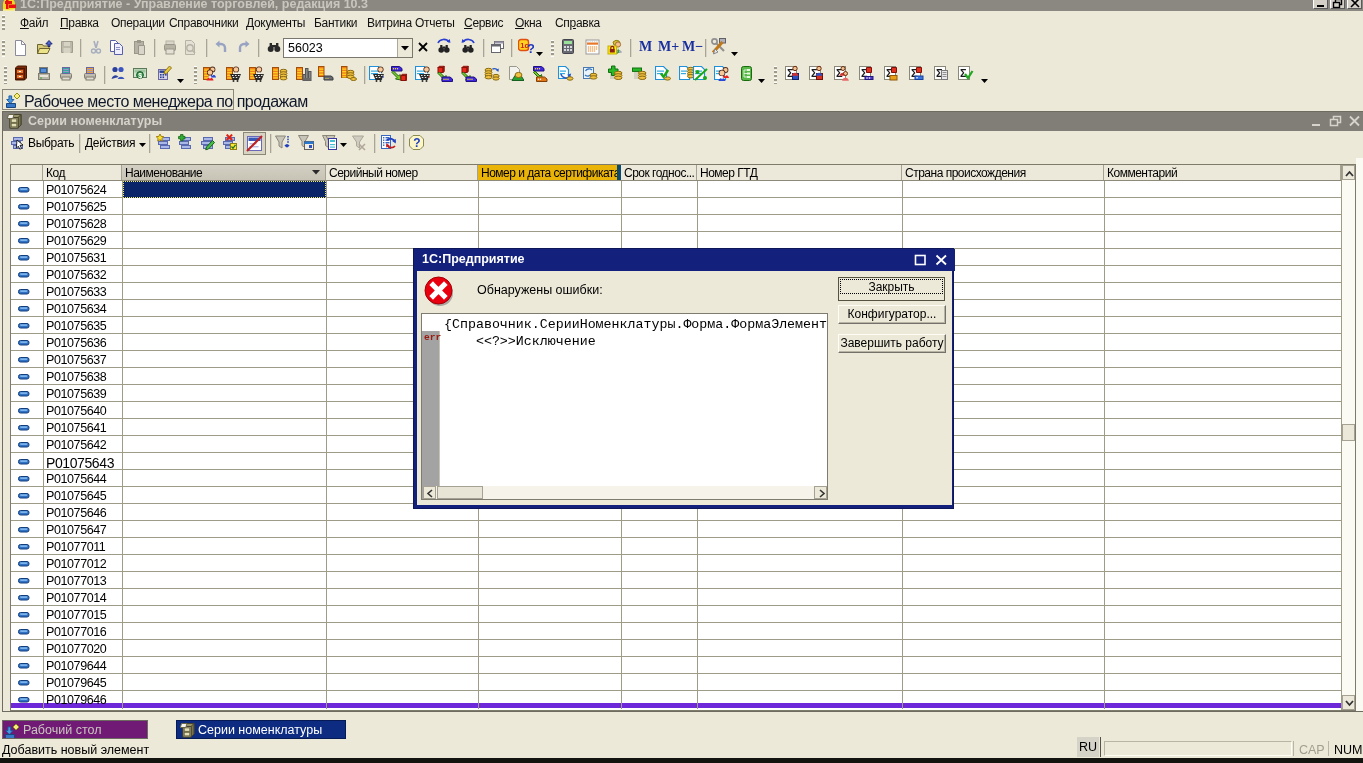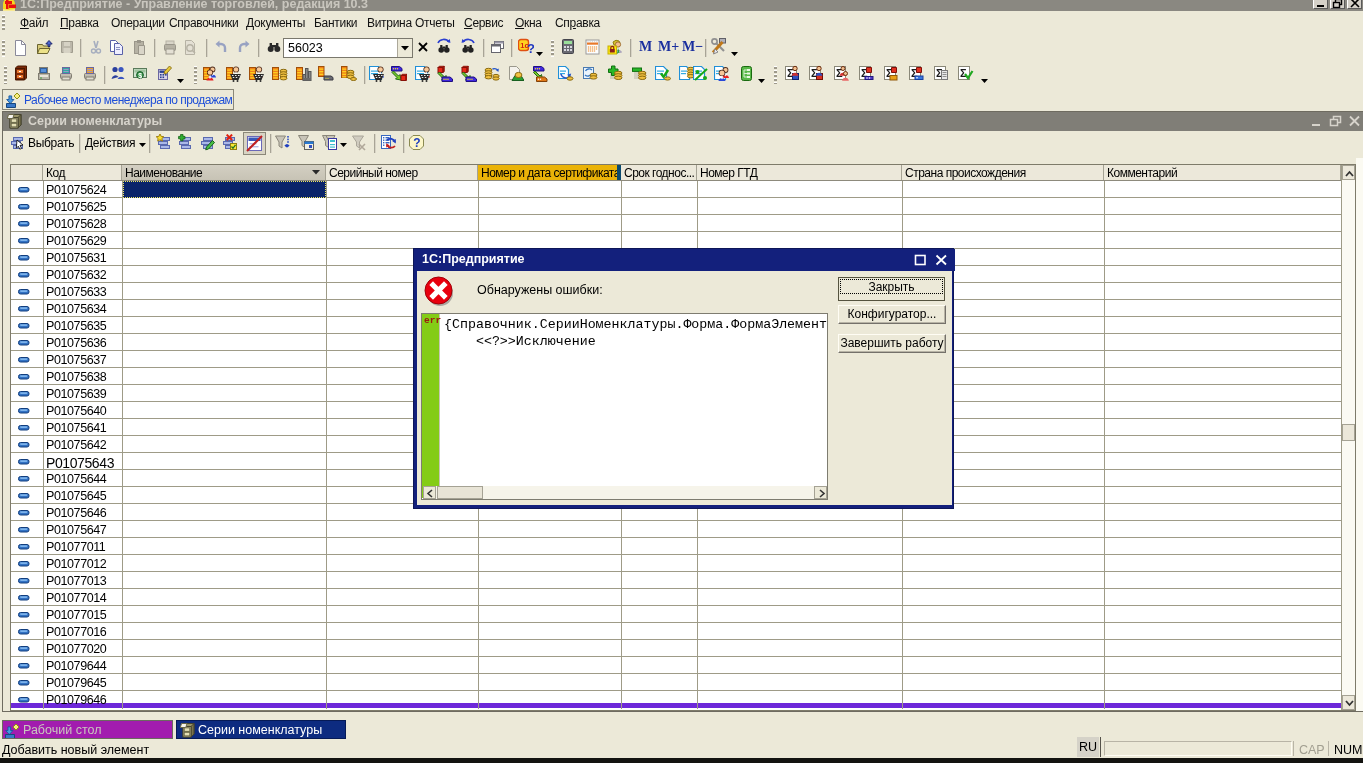--- a/index.html
+++ b/index.html
@@ -595,21 +595,21 @@
       <path d="M0 1 h7 l-3.5 4z" fill="#000"></path>
     </svg>
   </div>
 <div style="position:absolute;left:0;top:89px;width:1363px;height:22px;background:#ece9d8">
     <div style="position:absolute;left:2px;top:0px;width:232px;height:21px;background:#ece9d8;border:1px solid #8a8778">
       <svg style="position:absolute;left:3px;top:2px" width="17" height="17">
         <path d="M5.5 1 v4 h-2.5 l4 4.5 4 -4.5 h-2.5 v-4z" fill="#4898e0" stroke="#1858a0" transform="translate(-2,3) scale(0.9)"></path>
         <path d="M1.5 11.5 h9 v4 h-9z" fill="#3878c8" stroke="#18487e" transform="translate(-1,0)"></path>
         <path d="M11 1 l3 3 -3 3 -3 -3z" fill="#f8ee80" stroke="#909010"></path>
       </svg>
-      <div style="position:absolute;left:21px;top:3px;font-size:12px;letter-spacing:-0.5px;color:#1d4ed8;white-space:nowrap">Рабочее место менеджера по продажам</div>
+      <div style="position:absolute;left:21px;top:3px;font-size:16px;letter-spacing:-0.5px;color:#0f172a;white-space:nowrap">Рабочее место менеджера по продажам</div>
     </div>
   </div>
 <div style="position:absolute;left:2px;top:111px;width:1361px;height:601px;border:1px solid #6e6b60;border-right:none;background:#ece9d8;overflow:hidden">
     <div style="position:absolute;left:0;top:0;width:1360px;height:19px;background:#807e77">
       <svg style="position:absolute;left:4px;top:1px" width="17" height="17">
         <path d="M3 4.5 l3 -3 h8 v10.5 l-3 3 h-8z" fill="#9a9468" stroke="#45432e"></path>
         <path d="M11 15 l3 -3 v-10.5 l-3 3z" fill="#7a744c" stroke="#45432e"></path>
         <rect x="3" y="4.5" width="8" height="10.5" fill="#cfc896" stroke="#45432e"></rect>
         <rect x="4.2" y="5.8" width="5.6" height="3.6" fill="#e4dfb4" stroke="#6a6748"></rect>
         <rect x="4.2" y="10.3" width="5.6" height="3.6" fill="#e4dfb4" stroke="#6a6748"></rect>
@@ -1038,21 +1038,21 @@
         <circle cx="14.5" cy="14.5" r="13.5" fill="#e8000e" stroke="#a00008" stroke-width="1"></circle>
         <path d="M9 9 l11 11 M20 9 l-11 11" stroke="#fff" stroke-width="5.2" stroke-linecap="square"></path>
       </svg>
       <div style="position:absolute;left:60px;top:12px;font-size:12.5px;color:#000">Обнаружены ошибки:</div>
       <div style="position:absolute;left:421px;top:6px;width:107px;height:19px;background:#ece9d8;border:1px solid #55533f;padding:11px">
         <div style="position:absolute;left:1px;top:1px;width:103px;height:15px;border:1px dotted #000;text-align:center;font-size:12px;line-height:15px;white-space:nowrap">Закрыть</div>
       </div>
       <div style="position:absolute;left:421px;top:34px;width:108px;height:19px;background:#ece9d8;border:1px solid;border-color:#fffdf4 #74716a #74716a #fffdf4;box-shadow:inset -1px -1px 0 #b8b4a6;text-align:center;font-size:12px;line-height:17px;white-space:nowrap">Конфигуратор...</div>
       <div style="position:absolute;left:421px;top:63px;width:108px;height:19px;background:#ece9d8;border:1px solid;border-color:#fffdf4 #74716a #74716a #fffdf4;box-shadow:inset -1px -1px 0 #b8b4a6;text-align:center;font-size:12px;line-height:17px;white-space:nowrap">Завершить работу</div>
       <div style="position:absolute;left:4px;top:42px;width:407px;height:187px;background:#fff;border:1px solid #7e7c70;overflow:hidden">
-        <div style="position:absolute;left:0;top:0;width:18px;height:184px;background:#84cc16;border-right:1px solid #c8c4b4">
+        <div style="position:absolute;left:0;top:17px;width:18px;height:184px;background:#a3a3a3;border-right:1px solid #c8c4b4">
           <div style="position:absolute;left:2px;top:1px;font-family:'Liberation Mono',monospace;font-size:9.5px;font-weight:bold;color:#9b1a10">err</div>
         </div>
         <div style="position:absolute;left:22px;top:2px;font-family:'Liberation Mono',monospace;font-size:13.3px;color:#000;white-space:pre;line-height:17px">{Справочник.СерииНоменклатуры.Форма.ФормаЭлемент
     &lt;&lt;?&gt;&gt;Исключение</div>
         <div style="position:absolute;left:1px;top:172px;width:404px;height:13px;background:#f6f4ea">
           <div style="position:absolute;left:0;top:0;width:13px;height:13px;background:#ece9d8;border:1px solid #a5a294">
             <svg style="position:absolute;left:2px;top:1px" width="9" height="11">
               <path d="M6 2 l-4 3.5 4 3.5" fill="none" stroke="#333" stroke-width="1.6"></path>
             </svg>
           </div>
@@ -1060,21 +1060,21 @@
           <div style="position:absolute;left:391px;top:0;width:13px;height:13px;background:#ece9d8;border:1px solid #a5a294">
             <svg style="position:absolute;left:2px;top:1px" width="9" height="11">
               <path d="M3 2 l4 3.5 -4 3.5" fill="none" stroke="#333" stroke-width="1.6"></path>
             </svg>
           </div>
         </div>
       </div>
     </div>
   </div>
 <div style="position:absolute;left:0;top:718px;width:1363px;height:22px;background:#ece9d8">
-    <div style="position:absolute;left:2px;top:2px;width:171px;height:19px;background:#a21caf;border:1px solid #6b6960">
+    <div style="position:absolute;left:2px;top:2px;width:146px;height:19px;background:#701a75;border:1px solid #6b6960">
       <svg style="position:absolute;left:2px;top:2px" width="15" height="15">
         <path d="M5.5 1 v4 h-2.5 l4 4.5 4 -4.5 h-2.5 v-4z" fill="#4898e0" stroke="#1858a0" transform="translate(-2,3) scale(0.9)"></path>
         <path d="M1.5 11.5 h9 v4 h-9z" fill="#3878c8" stroke="#18487e" transform="translate(-1,0)"></path>
         <path d="M11 1 l3 3 -3 3 -3 -3z" fill="#f8ee80" stroke="#909010"></path>
       </svg>
       <div style="position:absolute;left:20px;top:2px;font-size:12.5px;color:#c9c6be">Рабочий стол</div>
     </div>
     <div style="position:absolute;left:176px;top:2px;width:170px;height:19px;background:#0d2b80;border:1px solid #061a56">
       <svg style="position:absolute;left:3px;top:1px" width="16" height="16">
         <path d="M3 4.5 l3 -3 h8 v10.5 l-3 3 h-8z" fill="#9a9468" stroke="#45432e"></path>

